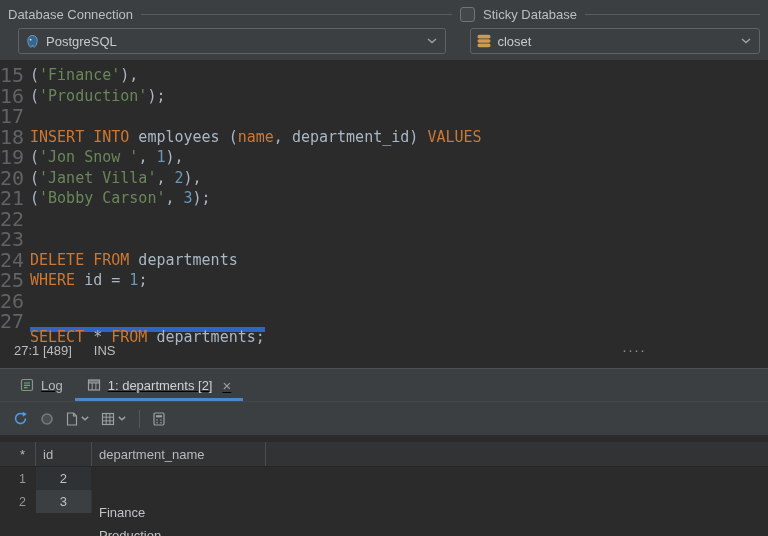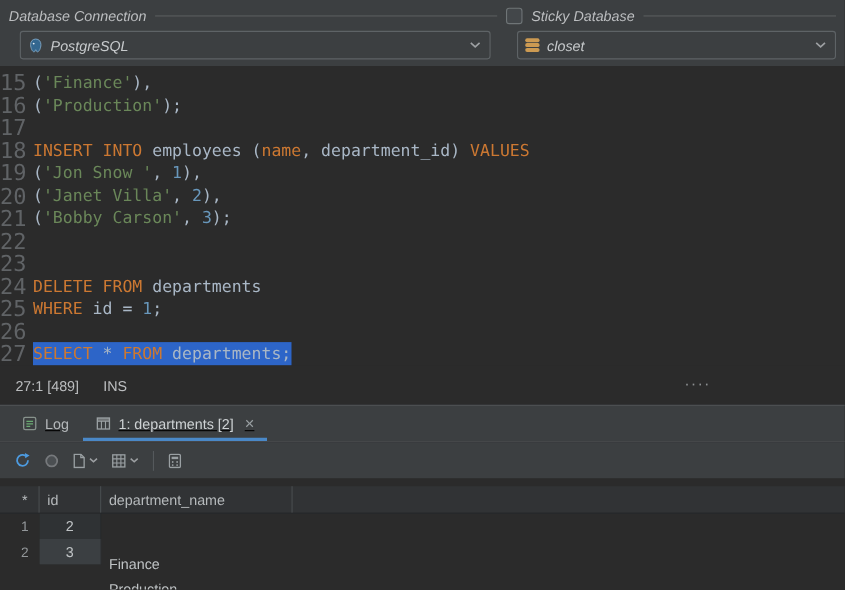--- a/index.html
+++ b/index.html
@@ -1,21 +1,21 @@
 <!DOCTYPE html>
 <html style="--panel_bg: #3c3f41; --editor_bg: #2b2b2b; --keyword: #cc7832; --string: #6a8759; --number: #6897bb; --plain: #a9b7c6; --selection_bg: #2d65c8; --tab_underline: #4a88c7;"><head>
 <meta charset="utf-8">
 <style>
   * { box-sizing: border-box; margin: 0; padding: 0; }
   html, body { width: 768px; height: 536px; }
   body { background: #2b2b2b; font-family: "Liberation Sans", sans-serif; overflow: hidden; }
   .app { width: 768px; height: 536px; display: flex; flex-direction: column; }
 
   
-  .top-panel { height: 60px; background: var(--panel_bg); padding: 5px 8px 0; flex: none; font-style: italic; }
+  .top-panel { height: 60px; background: var(--panel_bg); padding: 5px 8px 0; flex: none; }
   .titled-row { display: flex; align-items: center; height: 18px; }
   .tg { display: flex; align-items: center; }
   .tg-left { width: 444px; }
   .tg-right { flex: 1; margin-left: 8px; align-items: center; }
   .group-label { font-size: 13px; color: #bcbec0; white-space: nowrap; }
   .hline { flex: 1; height: 1px; background: #5a5d5f; margin-left: 8px; }
   .checkbox { width: 15px; height: 15px; border: 1px solid #6f7577; border-radius: 3px; background: #43474a; margin-right: 8px; flex: none; cursor: pointer; }
   .combos { display: flex; margin-top: 5px; height: 26px; padding-left: 10px; }
   .combo { display: flex; align-items: center; gap: 6px; border: 1px solid #5e6366; border-radius: 3px; background: #3c3f41; padding: 0 8px 0 6px; font-size: 13px; color: #c7cacc; cursor: pointer; }
   .combo-conn { width: 444px; }
@@ -24,21 +24,21 @@
 
   
   .editor { height: 272px; background: var(--editor_bg); padding-top: 5px; font-family: "DejaVu Sans Mono", monospace; font-size: 15px; flex: none; cursor: text; }
   .ed-line { display: flex; height: 20.5px; line-height: 20.5px; white-space: pre; }
   .ln { width: 22px; text-align: right; color: #606366; flex: none; font-size: 20px; line-height: 20.5px; }
   .code { margin-left: 8px; }
   .code .keyword { color: var(--keyword); }
   .code .string { color: var(--string); }
   .code .number { color: var(--number); }
   .code .plain { color: var(--plain); }
-  .code.sel { background: var(--selection_bg); }
+  .code.sel { background: var(--selection_bg); margin-top: 16px; }
 
   
   .status-bar { height: 36px; display: flex; align-items: center; padding-left: 14px; gap: 22px; font-size: 13px; color: #bbbdbf; position: relative; flex: none; }
   .splitter { position: absolute; left: 622px; top: 9px; color: #8c8f91; font-size: 15px; letter-spacing: 1px; cursor: row-resize; }
 
   
   .tab-bar { height: 34px; background: var(--panel_bg); border-top: 1px solid #4e5254; border-bottom: 1px solid #46494b; display: flex; align-items: stretch; padding-left: 8px; flex: none; text-decoration: underline; }
   .tab { display: flex; align-items: center; gap: 7px; padding: 0 12px; font-size: 13px; color: #b4b8ba; cursor: pointer; }
   .tab.active { color: #ced2d4; box-shadow: inset 0 -3px 0 var(--tab_underline); }
   .tab .close { color: #9aa0a3; font-size: 15px; margin-left: 3px; line-height: 1; cursor: pointer; }

